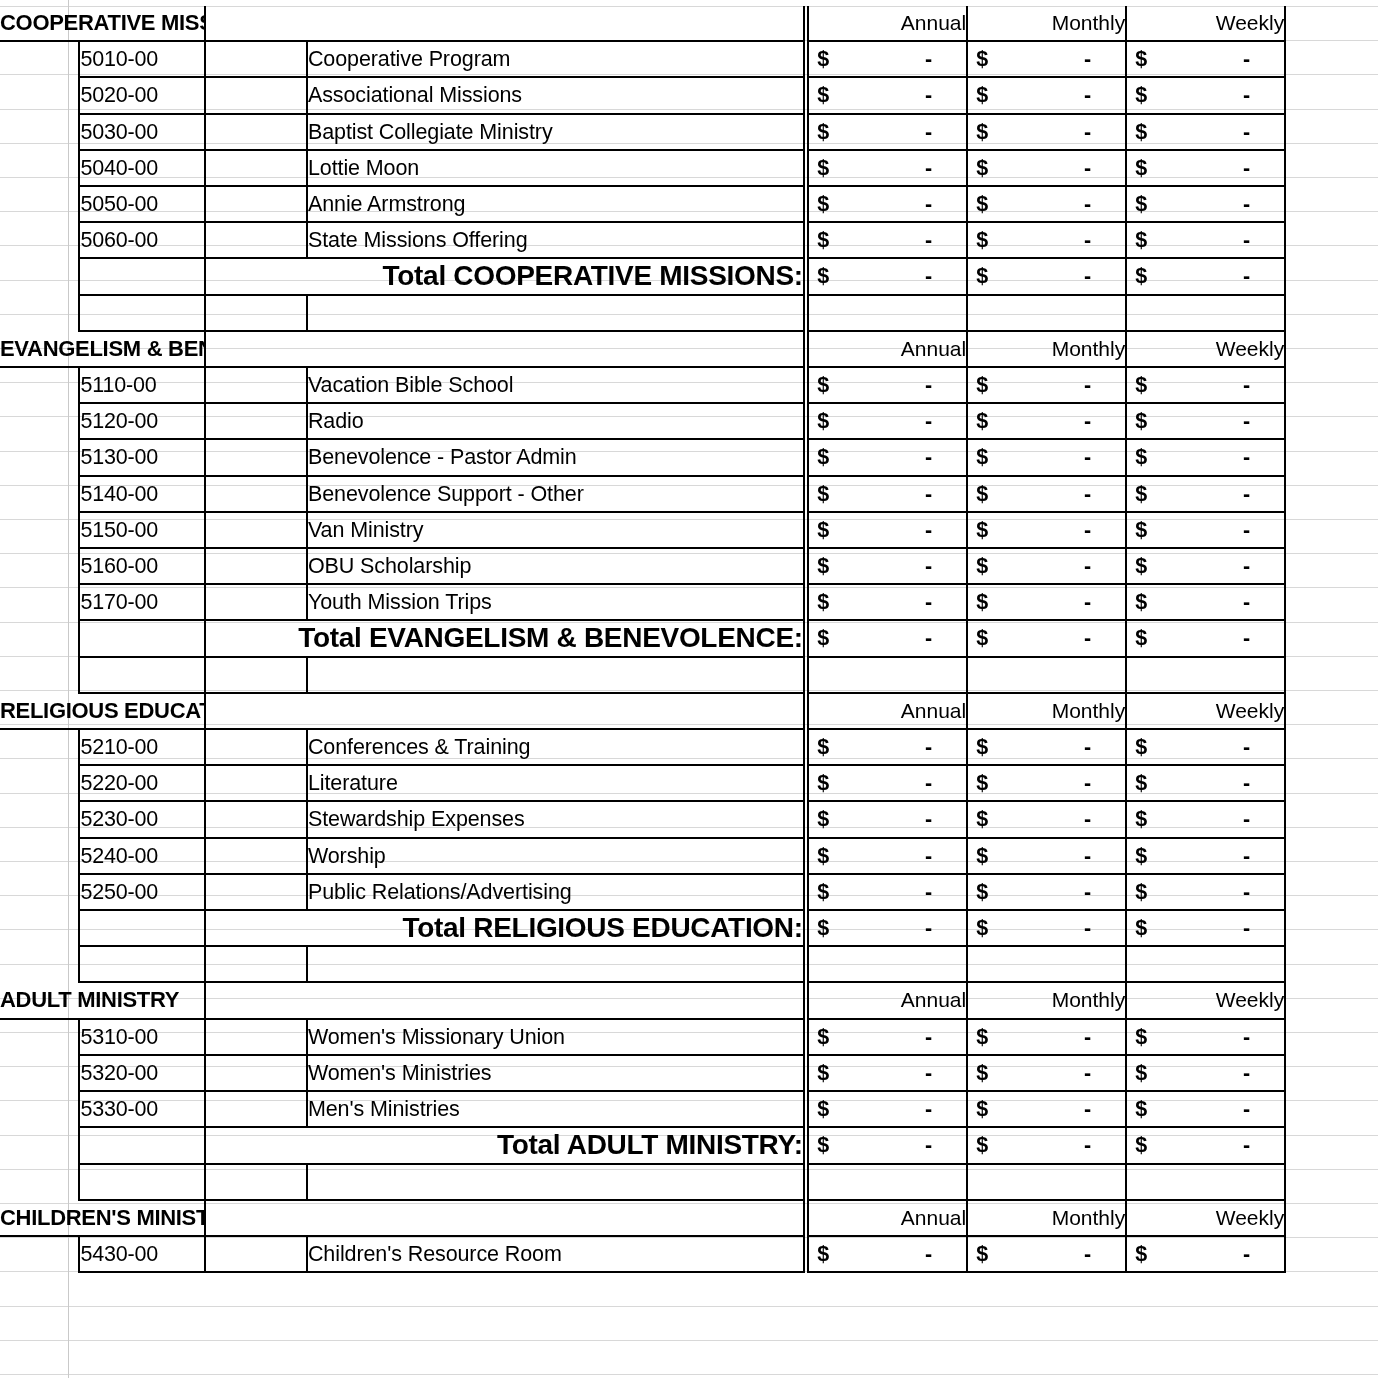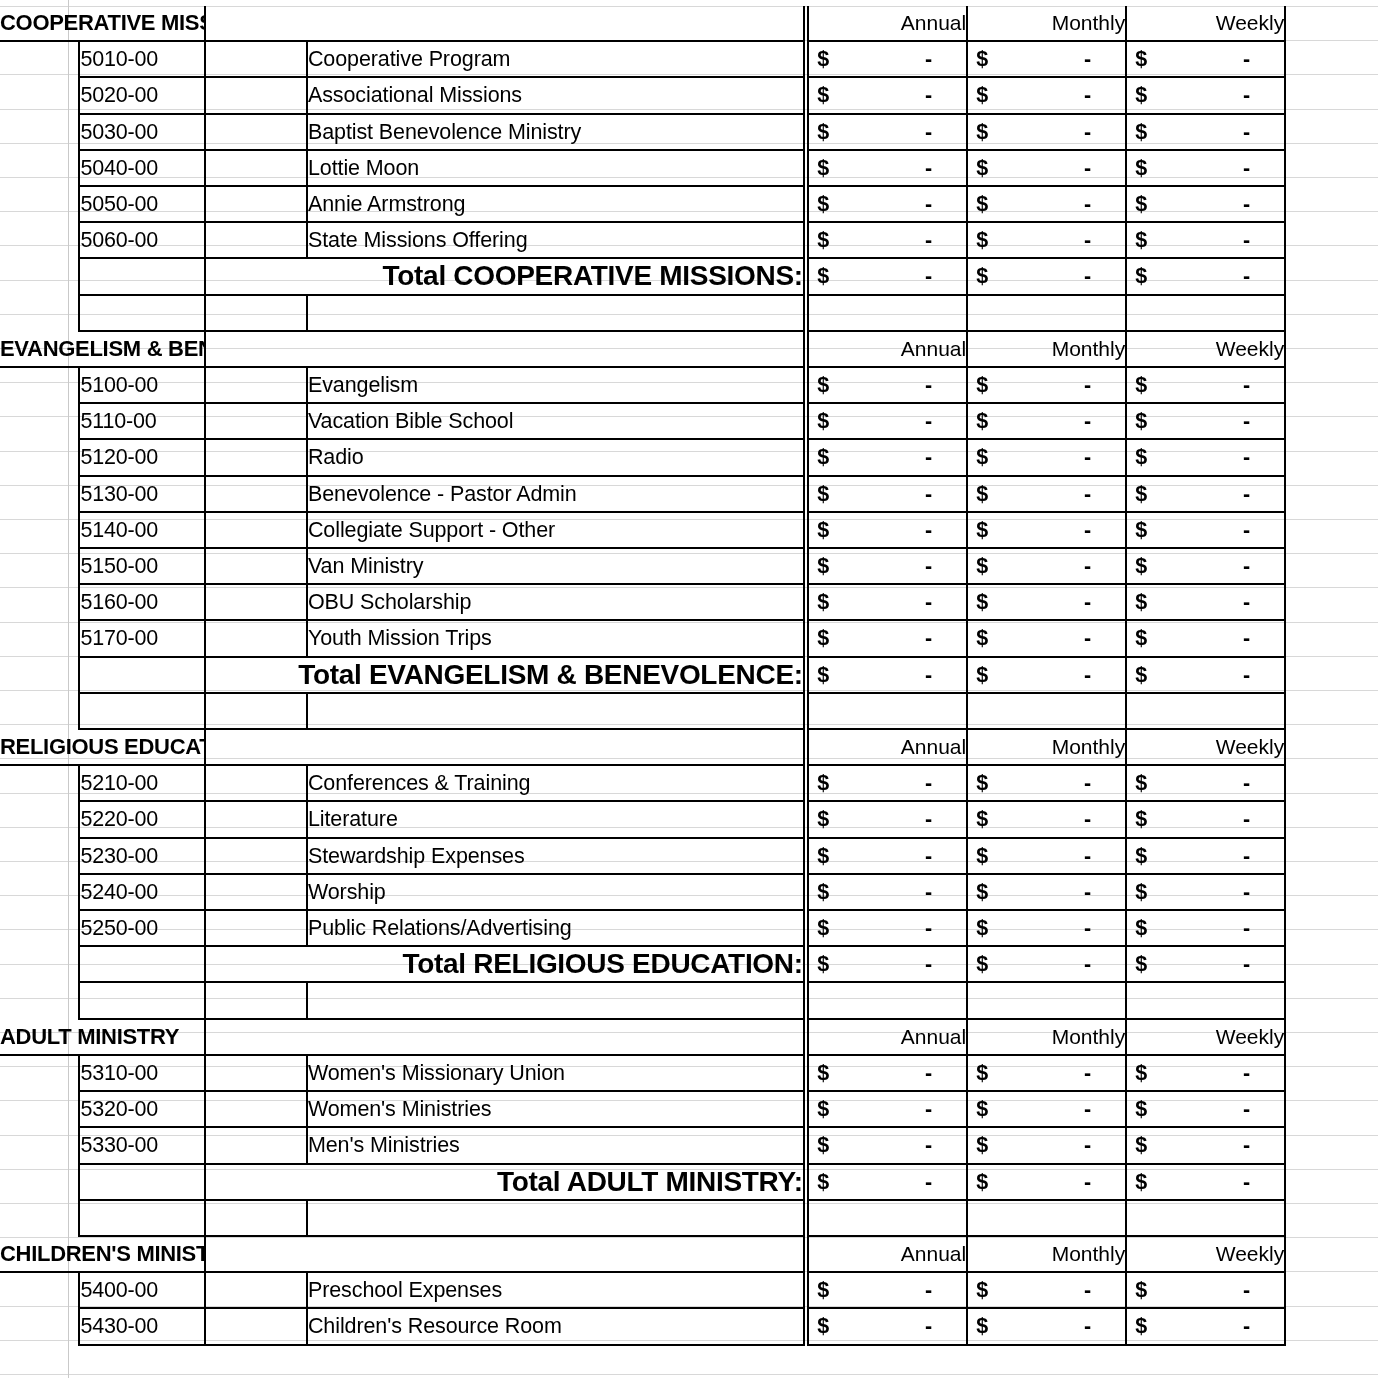--- a/index.html
+++ b/index.html
@@ -226,21 +226,21 @@
           <td class="money bt bb bl br bold">
             <span class="sym">$</span>
             <span class="dash">-</span>
           </td>
           <td class="">&nbsp;</td>
         </tr>
         <tr>
           <td class="">&nbsp;</td>
           <td class="code bt bb bl br">5030-00</td>
           <td class="bt bb br">&nbsp;</td>
-          <td class="desc bt bb br">Baptist Benevolence Ministry</td>
+          <td class="desc bt bb br">Baptist Collegiate Ministry</td>
           <td class="">&nbsp;</td>
           <td class="money bt bb bl br bold">
             <span class="sym">$</span>
             <span class="dash">-</span>
           </td>
           <td class="money bt bb bl br bold">
             <span class="sym">$</span>
             <span class="dash">-</span>
           </td>
           <td class="money bt bb bl br bold">
@@ -343,40 +343,20 @@
           <td colspan="2" class="sect-title bb">EVANGELISM &amp; BENEVOLENCE</td>
           <td colspan="2" class="bb bl br">&nbsp;</td>
           <td class="">&nbsp;</td>
           <td class="period-head bb bl br">Annual</td>
           <td class="period-head bb bl br">Monthly</td>
           <td class="period-head bb bl br">Weekly</td>
           <td class="">&nbsp;</td>
         </tr>
         <tr>
           <td class="">&nbsp;</td>
-          <td class="code bt bb bl br">5100-00</td>
-          <td class="bt bb br">&nbsp;</td>
-          <td class="desc bt bb br">Evangelism</td>
-          <td class="">&nbsp;</td>
-          <td class="money bt bb bl br bold">
-            <span class="sym">$</span>
-            <span class="dash">-</span>
-          </td>
-          <td class="money bt bb bl br bold">
-            <span class="sym">$</span>
-            <span class="dash">-</span>
-          </td>
-          <td class="money bt bb bl br bold">
-            <span class="sym">$</span>
-            <span class="dash">-</span>
-          </td>
-          <td class="">&nbsp;</td>
-        </tr>
-        <tr>
-          <td class="">&nbsp;</td>
           <td class="code bt bb bl br">5110-00</td>
           <td class="bt bb br">&nbsp;</td>
           <td class="desc bt bb br">Vacation Bible School</td>
           <td class="">&nbsp;</td>
           <td class="money bt bb bl br bold">
             <span class="sym">$</span>
             <span class="dash">-</span>
           </td>
           <td class="money bt bb bl br bold">
             <span class="sym">$</span>
@@ -425,21 +405,21 @@
           <td class="money bt bb bl br bold">
             <span class="sym">$</span>
             <span class="dash">-</span>
           </td>
           <td class="">&nbsp;</td>
         </tr>
         <tr>
           <td class="">&nbsp;</td>
           <td class="code bt bb bl br">5140-00</td>
           <td class="bt bb br">&nbsp;</td>
-          <td class="desc bt bb br">Collegiate Support - Other</td>
+          <td class="desc bt bb br">Benevolence Support - Other</td>
           <td class="">&nbsp;</td>
           <td class="money bt bb bl br bold">
             <span class="sym">$</span>
             <span class="dash">-</span>
           </td>
           <td class="money bt bb bl br bold">
             <span class="sym">$</span>
             <span class="dash">-</span>
           </td>
           <td class="money bt bb bl br bold">
@@ -780,40 +760,20 @@
           <td colspan="2" class="sect-title bb">CHILDREN'S MINISTRY</td>
           <td colspan="2" class="bb bl br">&nbsp;</td>
           <td class="">&nbsp;</td>
           <td class="period-head bb bl br">Annual</td>
           <td class="period-head bb bl br">Monthly</td>
           <td class="period-head bb bl br">Weekly</td>
           <td class="">&nbsp;</td>
         </tr>
         <tr>
           <td class="">&nbsp;</td>
-          <td class="code bt bb bl br">5400-00</td>
-          <td class="bt bb br">&nbsp;</td>
-          <td class="desc bt bb br">Preschool Expenses</td>
-          <td class="">&nbsp;</td>
-          <td class="money bt bb bl br bold">
-            <span class="sym">$</span>
-            <span class="dash">-</span>
-          </td>
-          <td class="money bt bb bl br bold">
-            <span class="sym">$</span>
-            <span class="dash">-</span>
-          </td>
-          <td class="money bt bb bl br bold">
-            <span class="sym">$</span>
-            <span class="dash">-</span>
-          </td>
-          <td class="">&nbsp;</td>
-        </tr>
-        <tr>
-          <td class="">&nbsp;</td>
           <td class="code bt bb bl br">5430-00</td>
           <td class="bt bb br">&nbsp;</td>
           <td class="desc bt bb br">Children's Resource Room</td>
           <td class="">&nbsp;</td>
           <td class="money bt bb bl br bold">
             <span class="sym">$</span>
             <span class="dash">-</span>
           </td>
           <td class="money bt bb bl br bold">
             <span class="sym">$</span>

